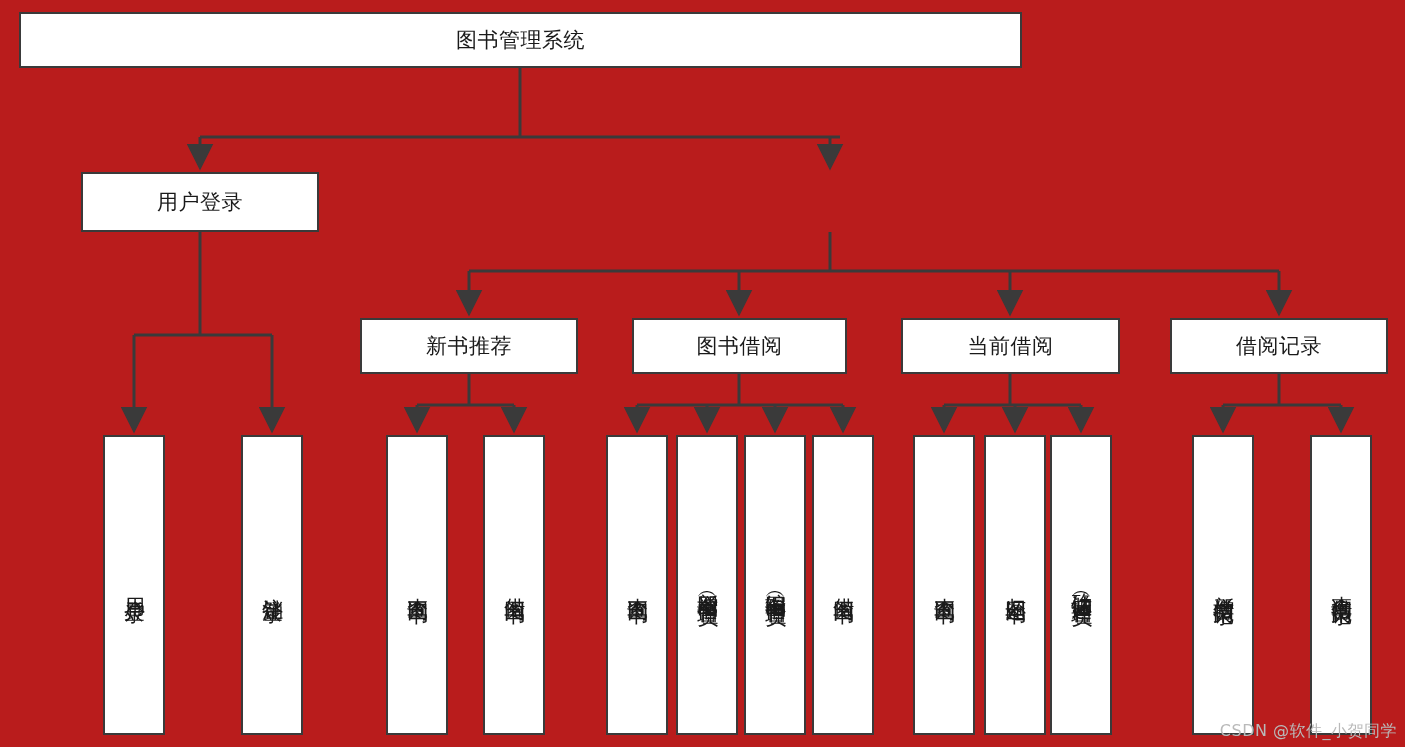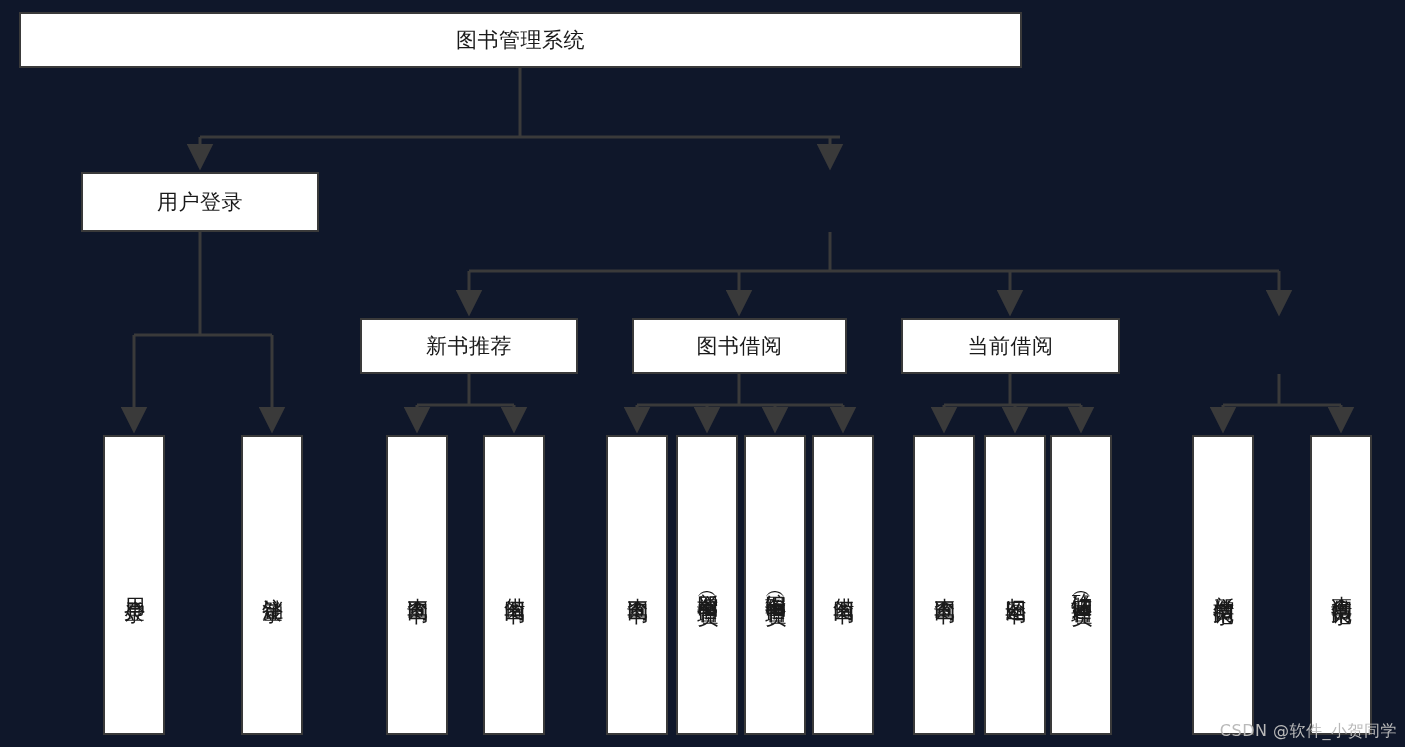--- a/index.html
+++ b/index.html
@@ -7,21 +7,21 @@
     padding: 0;
     background: #ffffff;
   }
   body {
     font-family: "DejaVu Sans", "Liberation Sans", sans-serif;
   }
   #canvas {
     position: relative;
     width: 1405px;
     height: 747px;
-    background: #0f172a;
+    background: #b91c1c;
     overflow: hidden;
   }
   #wires {
     position: absolute;
     left: 0;
     top: 0;
     width: 1405px;
     height: 747px;
   }
   .node {
@@ -135,20 +135,23 @@
 
   <div class="node horiz" style="left: 632px; top: 318px; width: 215px; height: 56px;">
     <span class="label">图书借阅</span>
   </div>
   <div class="node horiz" style="left: 360px; top: 318px; width: 218px; height: 56px;">
     <span class="label">新书推荐</span>
   </div>
   <div class="node horiz" style="left: 901px; top: 318px; width: 219px; height: 56px; justify-content: center;">
     <span class="label">当前借阅</span>
   </div>
+  <div class="node horiz" style="left: 1170px; top: 318px; width: 218px; height: 56px;">
+    <span class="label">借阅记录</span>
+  </div>
 
   <div class="node vert" style="left: 103px; top: 435px; width: 62px; height: 300px;">
     <span class="label">用户登录</span>
   </div>
   <div class="node vert" style="left: 241px; top: 435px; width: 62px; height: 300px;">
     <span class="label">注销登录</span>
   </div>
   <div class="node vert" style="left: 386px; top: 435px; width: 62px; height: 300px;">
     <span class="label">查询图书</span>
   </div>

